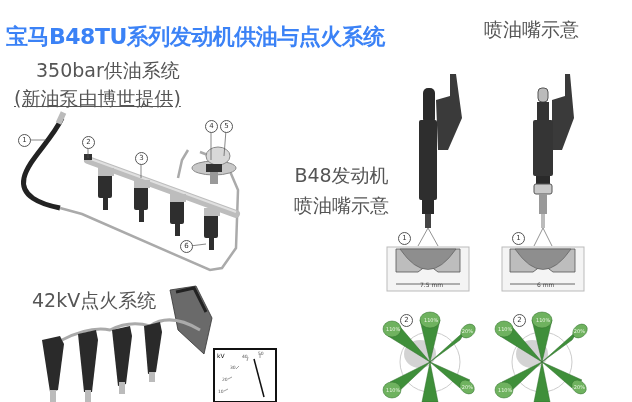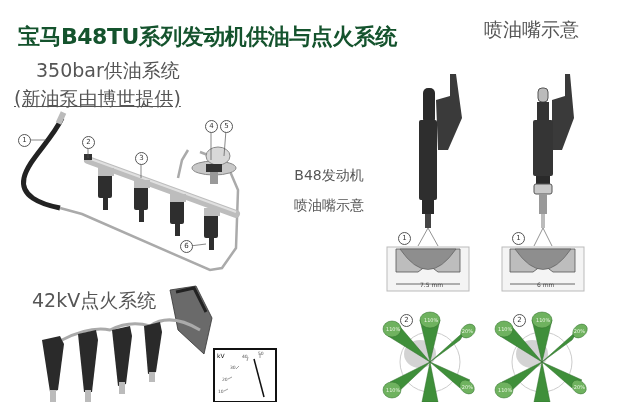--- a/index.html
+++ b/index.html
@@ -1,23 +1,23 @@
 <!DOCTYPE html>
 <html><head>
 <meta charset="utf-8">
 <style>
   html, body { margin:0; padding:0; background:#ffffff; }
   body { width:632px; height:402px; position:relative; overflow:hidden; font-family:"DejaVu Sans","Liberation Sans",sans-serif; color:#333; }
   .abs { position:absolute; }
-  .title { left:6px; top:22px; font-size:22px; font-weight:bold; color:#14532d; letter-spacing:-0.5px; white-space:nowrap;margin-left:12px; }
+  .title { left:6px; top:22px; font-size:22px; font-weight:bold; color:#3b82f6; letter-spacing:-0.5px; white-space:nowrap; }
   .sub { font-size:19px; color:#555; white-space:nowrap; font-weight:normal; }
   .sub1 { left:36px; top:58px;text-align:right; }
   .sub2 { left:14px; top:86px;text-decoration:underline; }
   .tu-label { left:484px; top:14px; font-size:19px; color:#555; text-align:center; line-height:30px; white-space:nowrap; }
-  .b48-label { left:294px; top:160px; font-size:14px; color:#555; text-align:center; line-height:30px; white-space:nowrap; }
+  .b48-label { left:294px; top:160px; font-size:19px; color:#555; text-align:center; line-height:30px; white-space:nowrap; }
   .ign-label { left:32px; top:288px; font-size:19px; color:#555; white-space:nowrap; }
   .callout { width:11px; height:11px; border:1px solid #555; border-radius:50%; background:#fff; font-size:7px; line-height:11px; text-align:center; color:#333; }
   svg { position:absolute; left:0; top:0; }
   .dim { font-size:6px; fill:#444; font-family:"DejaVu Sans",sans-serif; }
   .pct { font-size:5px; fill:#e8f5e0; font-family:"DejaVu Sans",sans-serif; }
 </style>
 </head>
 <body>
 
 <div class="abs title">宝马B48TU系列发动机供油与点火系统</div>

